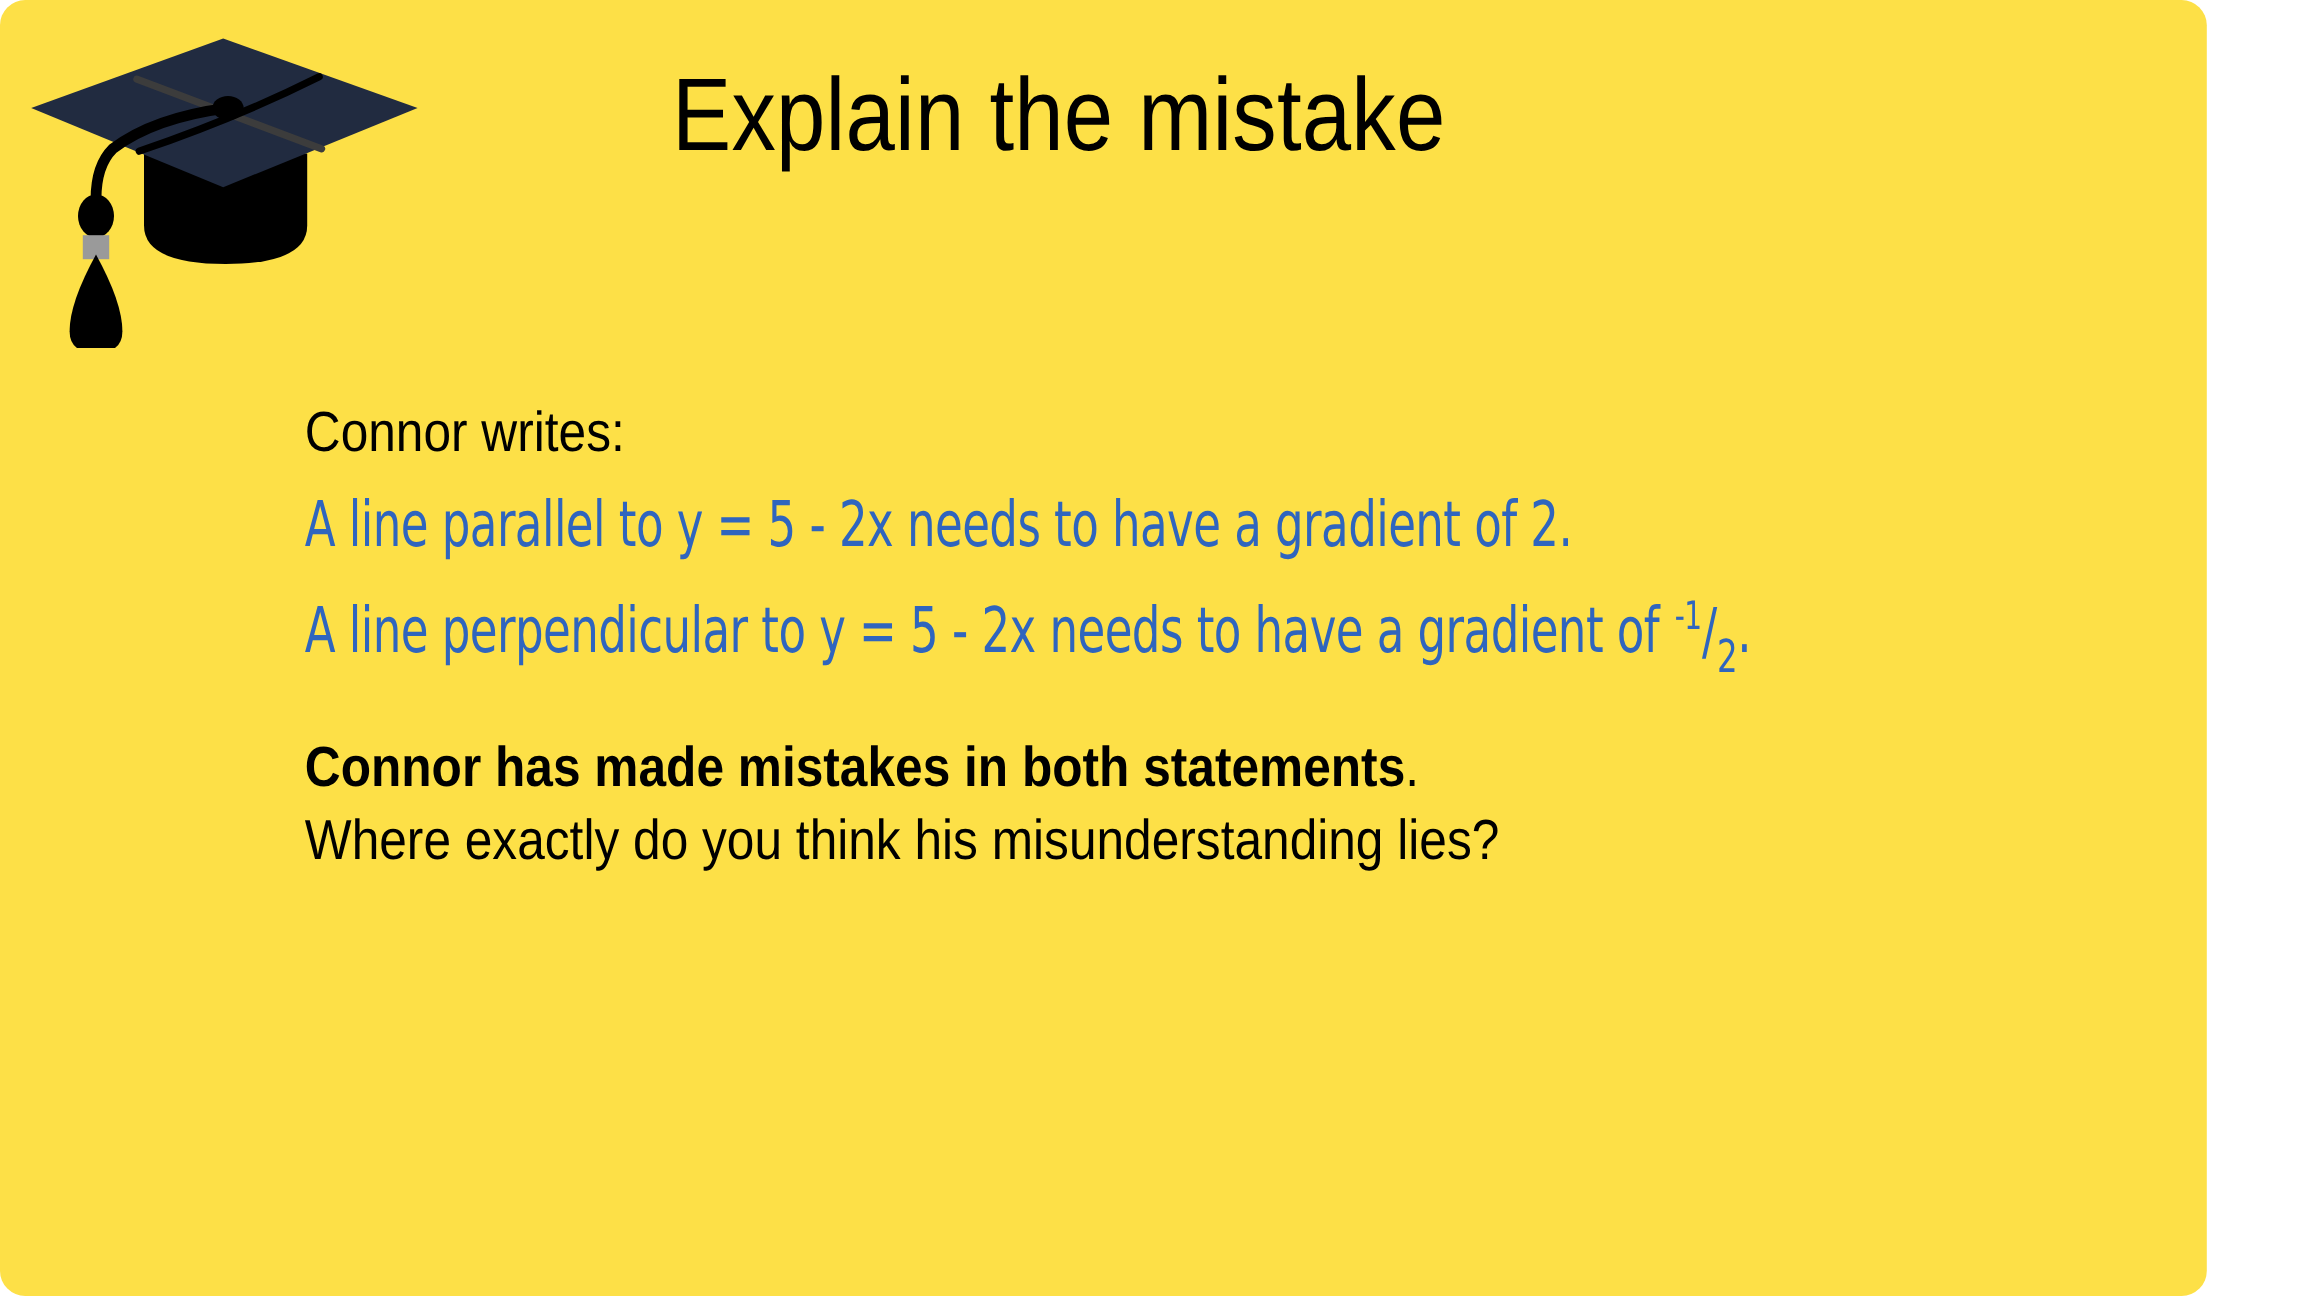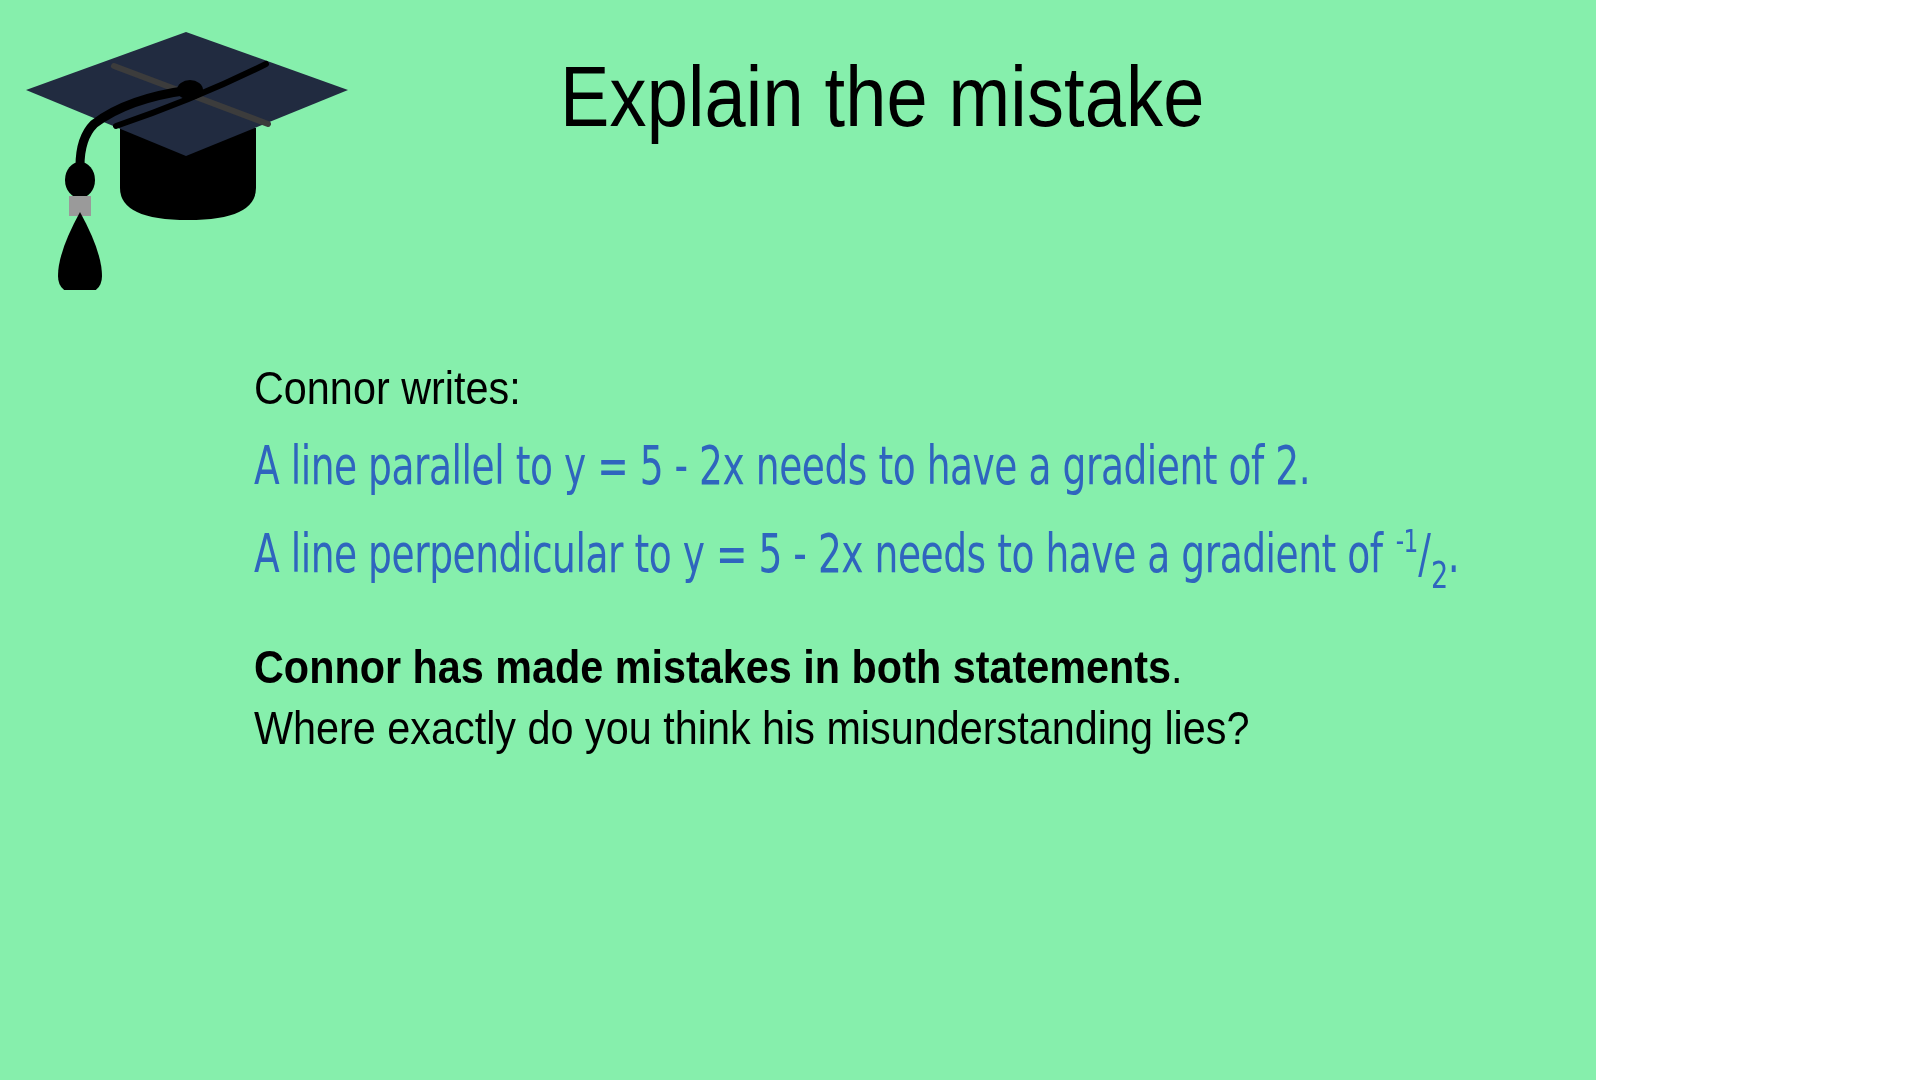--- a/index.html
+++ b/index.html
@@ -11,23 +11,24 @@
     width: 1920px;
     height: 1080px;
     background: #ffffff;
     font-family: "Liberation Sans", sans-serif;
     overflow: hidden;
     position: relative;
   }
 
   .slide {
     position: relative;
-    width: 1596px;
+    width: 1839px;
     height: 1080px;
-    background: #86efac;
+    background: #fde047;
+    border-radius: 21px;
   }
 
   
   .cap-icon {
     position: absolute;
     left: 18px;
     top: 20px;
     width: 340px;
     height: 270px;
   }
@@ -51,21 +52,21 @@
     white-space: nowrap;
     line-height: 1.12;
     transform: scaleX(0.86);
     transform-origin: left top;
   }
 
   
   .body-block {
     position: absolute;
     left: 254px;
-    top: 364px;
+    top: 336px;
     width: 1560px;
   }
 
   .line-plain {
     font-family: "Liberation Sans Narrow", "Liberation Sans", sans-serif;
     font-size: 47px;
     font-weight: 300;
     color: #000000;
     line-height: 1.0;
     white-space: nowrap;

